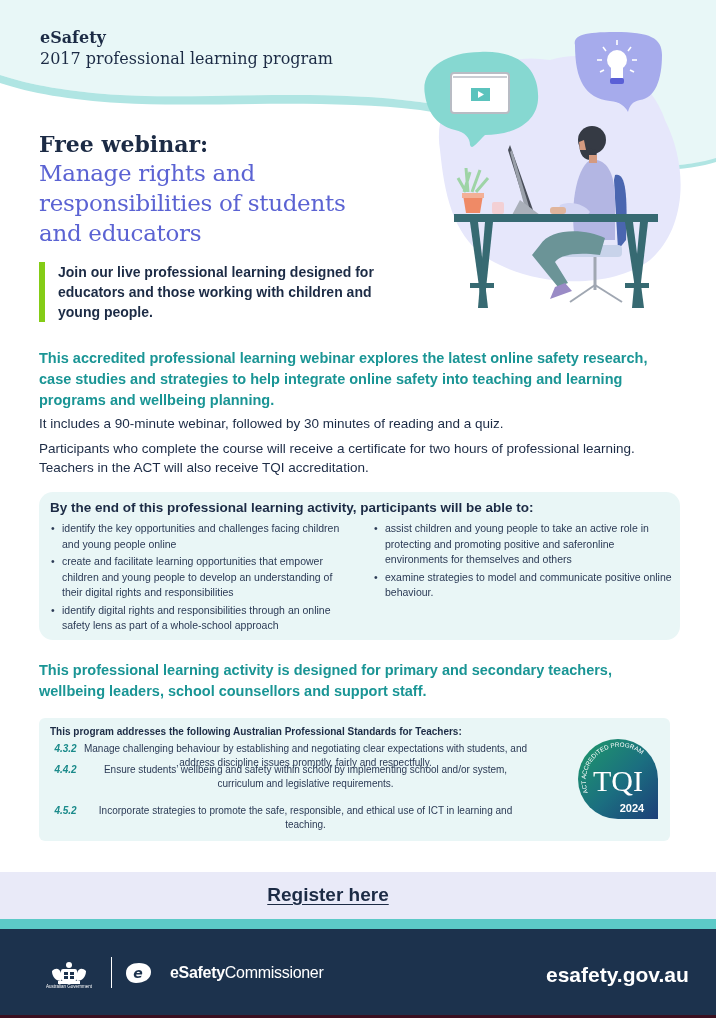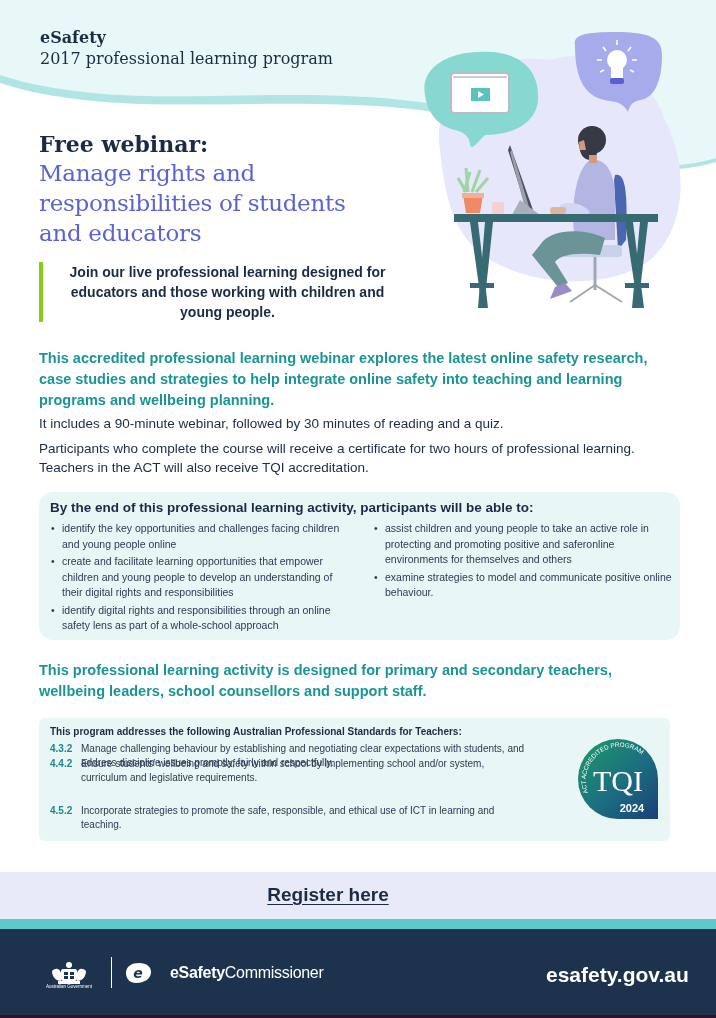--- a/index.html
+++ b/index.html
@@ -10,43 +10,43 @@
   .illustration { position: absolute; left: 400px; top: 0; width: 316px; height: 320px; }
 
   .brand { position: absolute; left: 40px; top: 28px; font-family: "DejaVu Serif", serif; color: #1c2b45; }
   .brand .name { font-weight: bold; font-size: 16px; line-height: 20px; }
   .brand .program { font-size: 16px; line-height: 22px; }
 
   .titles { position: absolute; left: 39px; top: 130px; width: 360px; font-family: "DejaVu Serif", serif; }
   .titles .kicker { font-weight: bold; font-size: 22px; line-height: 28px; color: #1c2b45; }
   .titles .title { font-size: 23px; line-height: 30px; color: #5b63d3; letter-spacing: -0.3px; }
 
-  .intro { position: absolute; left: 39px; top: 262px; width: 360px; border-left: 4px solid #84cc16; padding-left: 13px; font-size: 14px; line-height: 20px; font-weight: bold; color: #1c2b45; text-align: center; }
+  .intro { position: absolute; left: 39px; top: 262px; width: 360px; border-left: 6px solid #84cc16; padding-left: 13px; font-size: 14px; line-height: 20px; font-weight: bold; color: #1c2b45; }
 
   .lead { position: absolute; left: 39px; top: 348px; width: 640px; font-size: 14.5px; line-height: 21px; font-weight: bold; color: #1a9595; }
   .para { position: absolute; left: 39px; width: 640px; font-size: 13.5px; line-height: 19px; color: #1c2b45; }
   .para1 { top: 414px; }
   .para2 { top: 439px; }
 
   .outcomes { position: absolute; left: 39px; top: 492px; width: 641px; height: 148px; background: #e9f6f6; border-radius: 14px; }
   .outcomes .heading { position: absolute; left: 11px; top: 8px; font-size: 13.5px; font-weight: bold; color: #1c2b45; }
   .outcomes ul { position: absolute; list-style: none; font-size: 10.5px; line-height: 15.5px; color: #2b3a55; }
   .outcomes ul.col1 { left: 10px; top: 29px; width: 300px; }
   .outcomes ul.col2 { left: 333px; top: 29px; width: 300px; }
   .outcomes li { position: relative; padding-left: 13px; margin-bottom: 2px; }
   .outcomes li::before { content: "•"; position: absolute; left: 2px; top: 0; color: #2b3a55; }
 
   .audience { position: absolute; left: 39px; top: 660px; width: 640px; font-size: 14.5px; line-height: 21px; font-weight: bold; color: #1a9595; }
 
-  .standards { position: absolute; left: 39px; top: 718px; width: 631px; height: 123px; background: #e9f6f6; border-radius: 6px; }
+  .standards { position: absolute; left: 39px; top: 718px; width: 631px; height: 123px; background: #e9f6f6; border-radius: 6px; text-align: center; }
   .standards .heading { position: absolute; left: 11px; top: 8px; font-size: 10px; font-weight: bold; color: #1c2b45; }
   .standards .std { position: absolute; left: 11px; width: 480px; font-size: 10px; line-height: 13.5px; color: #2b3a55; display: flex; }
-  .standards .std .code { width: 31px; flex: none; font-weight: bold; color: #1a8a8a; }
+  .standards .std .code { width: 31px; flex: none; font-weight: bold; color: #1a8a8a; font-style: italic; }
   .standards .std .desc { flex: 1; }
-  .std1 { top: 24px; } .std2 { top: 39px; } .std3 { top: 86px; }
+  .std1 { top: 24px; } .std2 { top: 45px; } .std3 { top: 86px; }
 
   .tqi { position: absolute; left: 574px; top: 735px; width: 88px; height: 88px; }
 
   .register-band { position: absolute; left: 0; top: 872px; width: 716px; height: 47px; background: #e9eaf8; }
   .register-link { position: absolute; left: 0; top: 884px; width: 656px; text-align: center; font-size: 19px; font-weight: bold; color: #1c2b45; }
   .register-link span { text-decoration: underline; text-underline-offset: 3px; cursor: pointer; }
   .teal-strip { position: absolute; left: 0; top: 919px; width: 716px; height: 10px; background: #5ccac8; }
 
   .footer { position: absolute; left: 0; top: 929px; width: 716px; height: 86px; background: #1c324d; }
   .footer-edge { position: absolute; left: 0; top: 1015px; width: 716px; height: 3px; background: #3a1020; }

